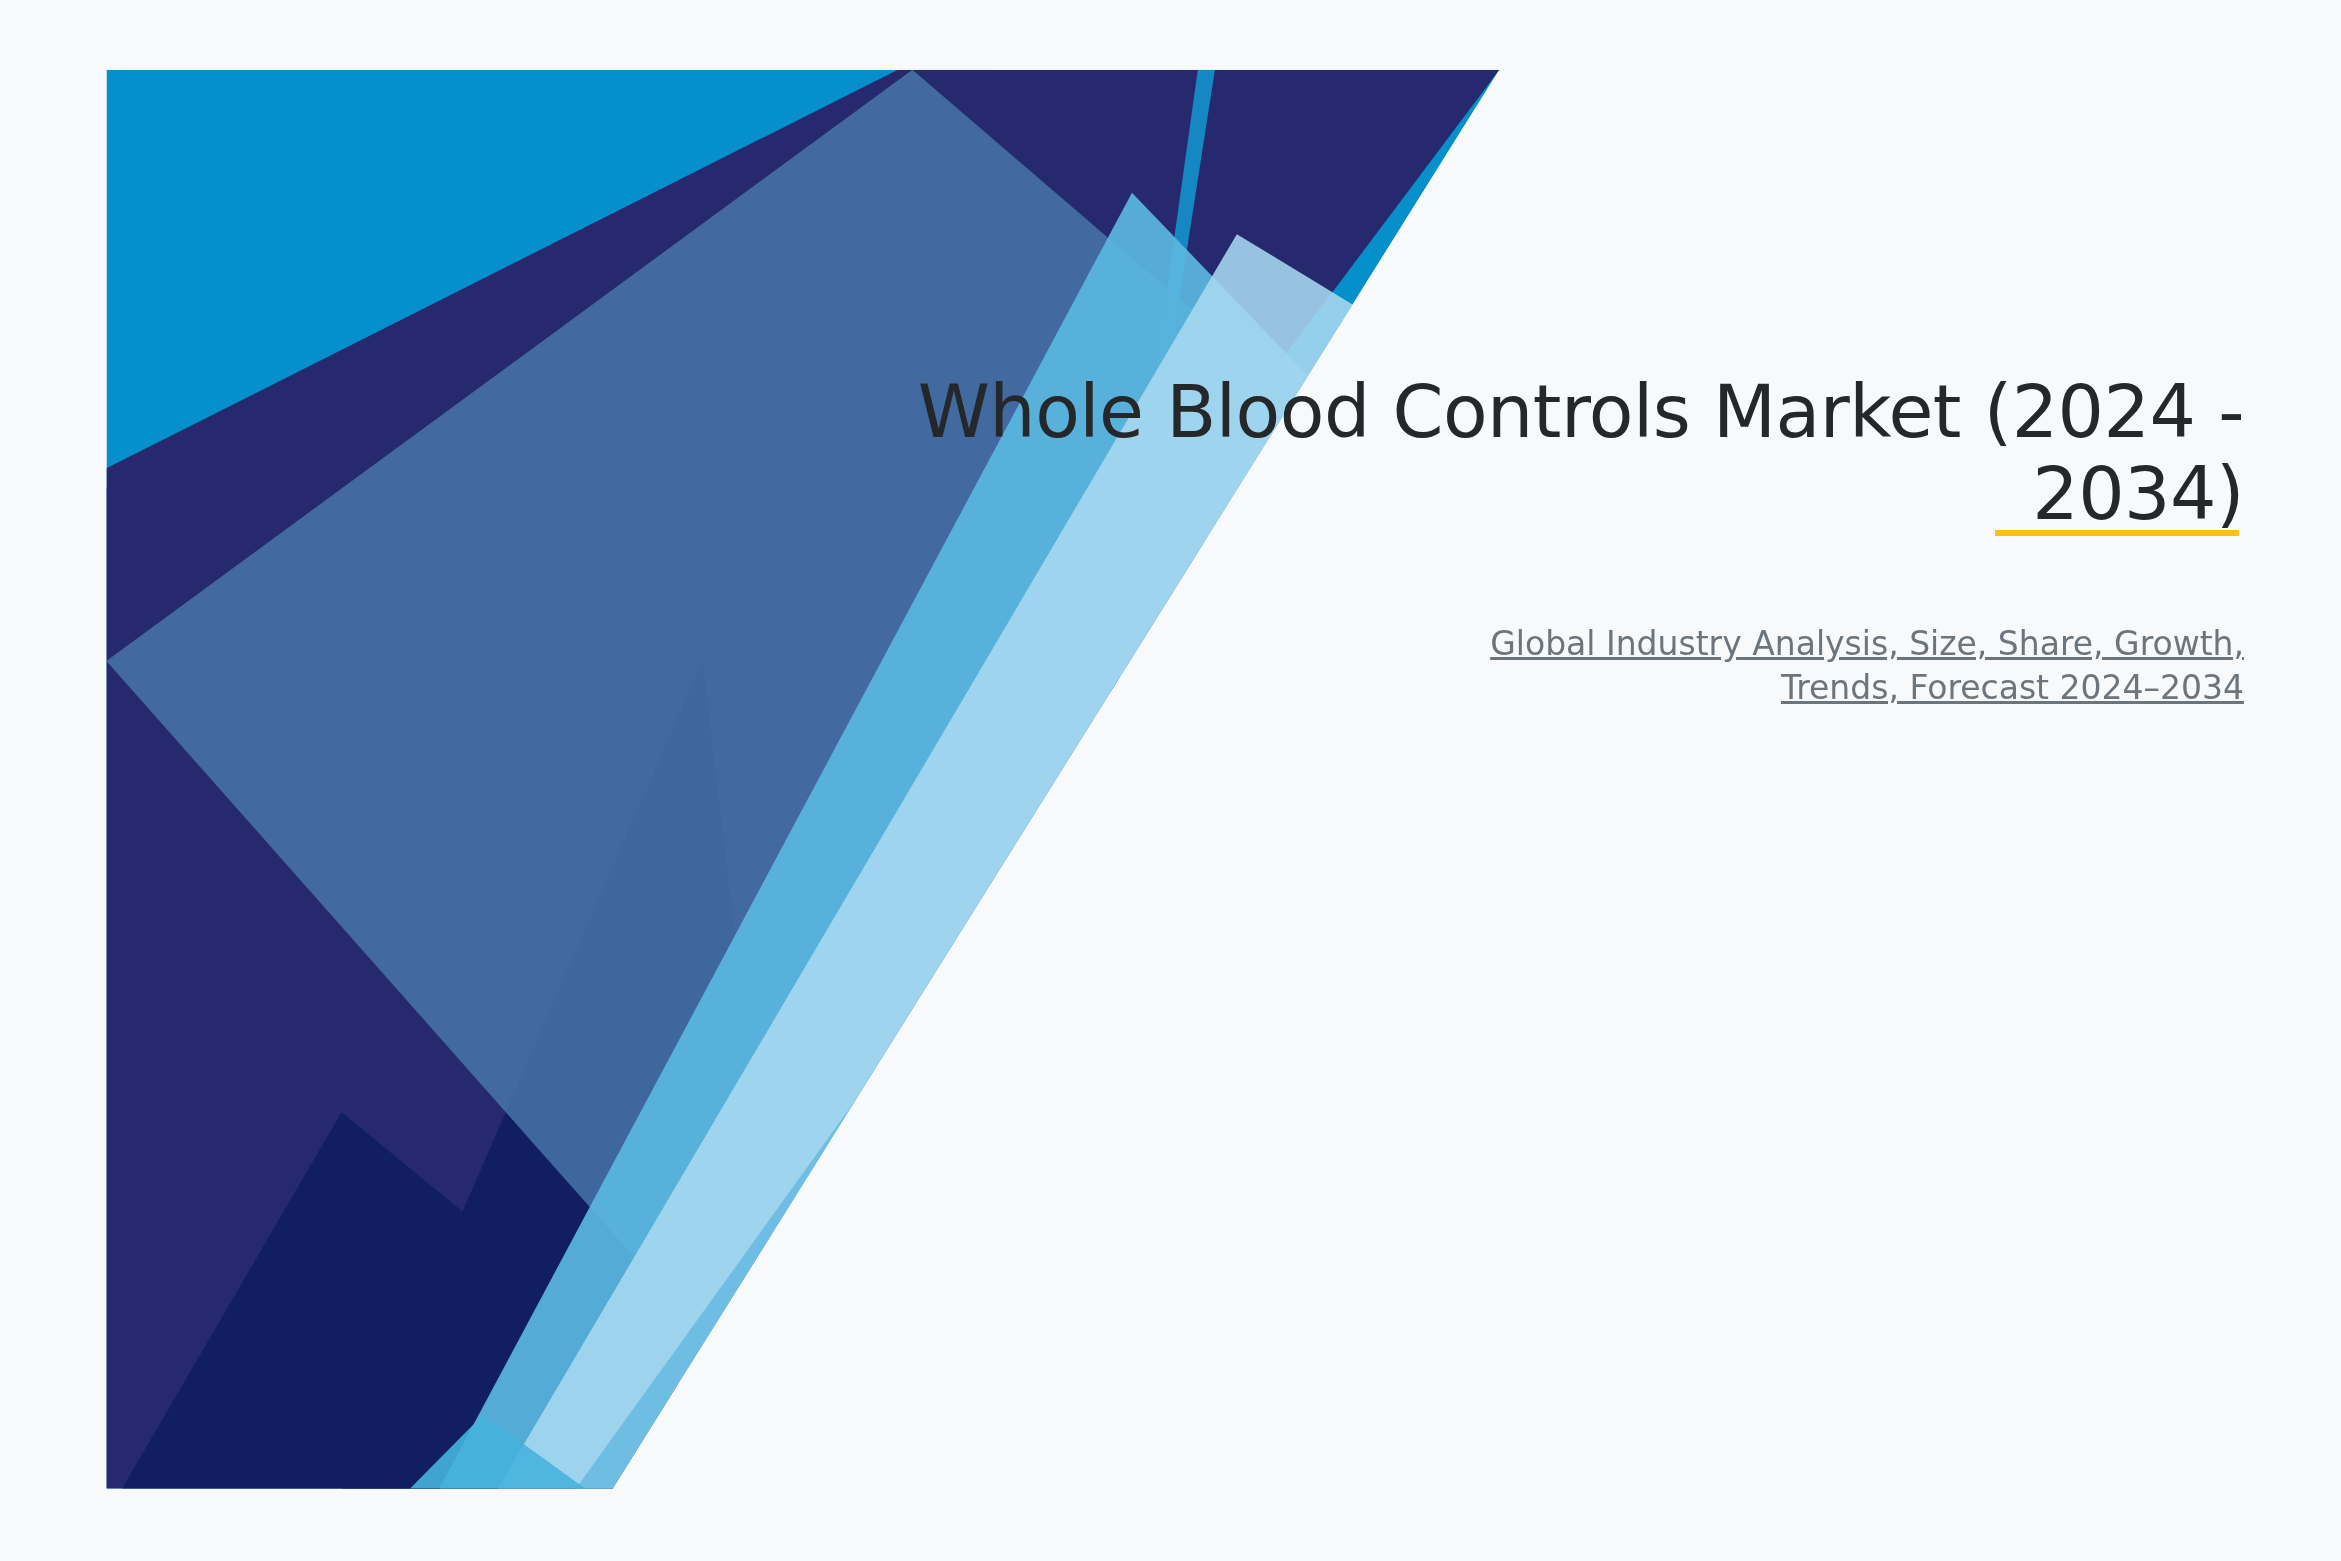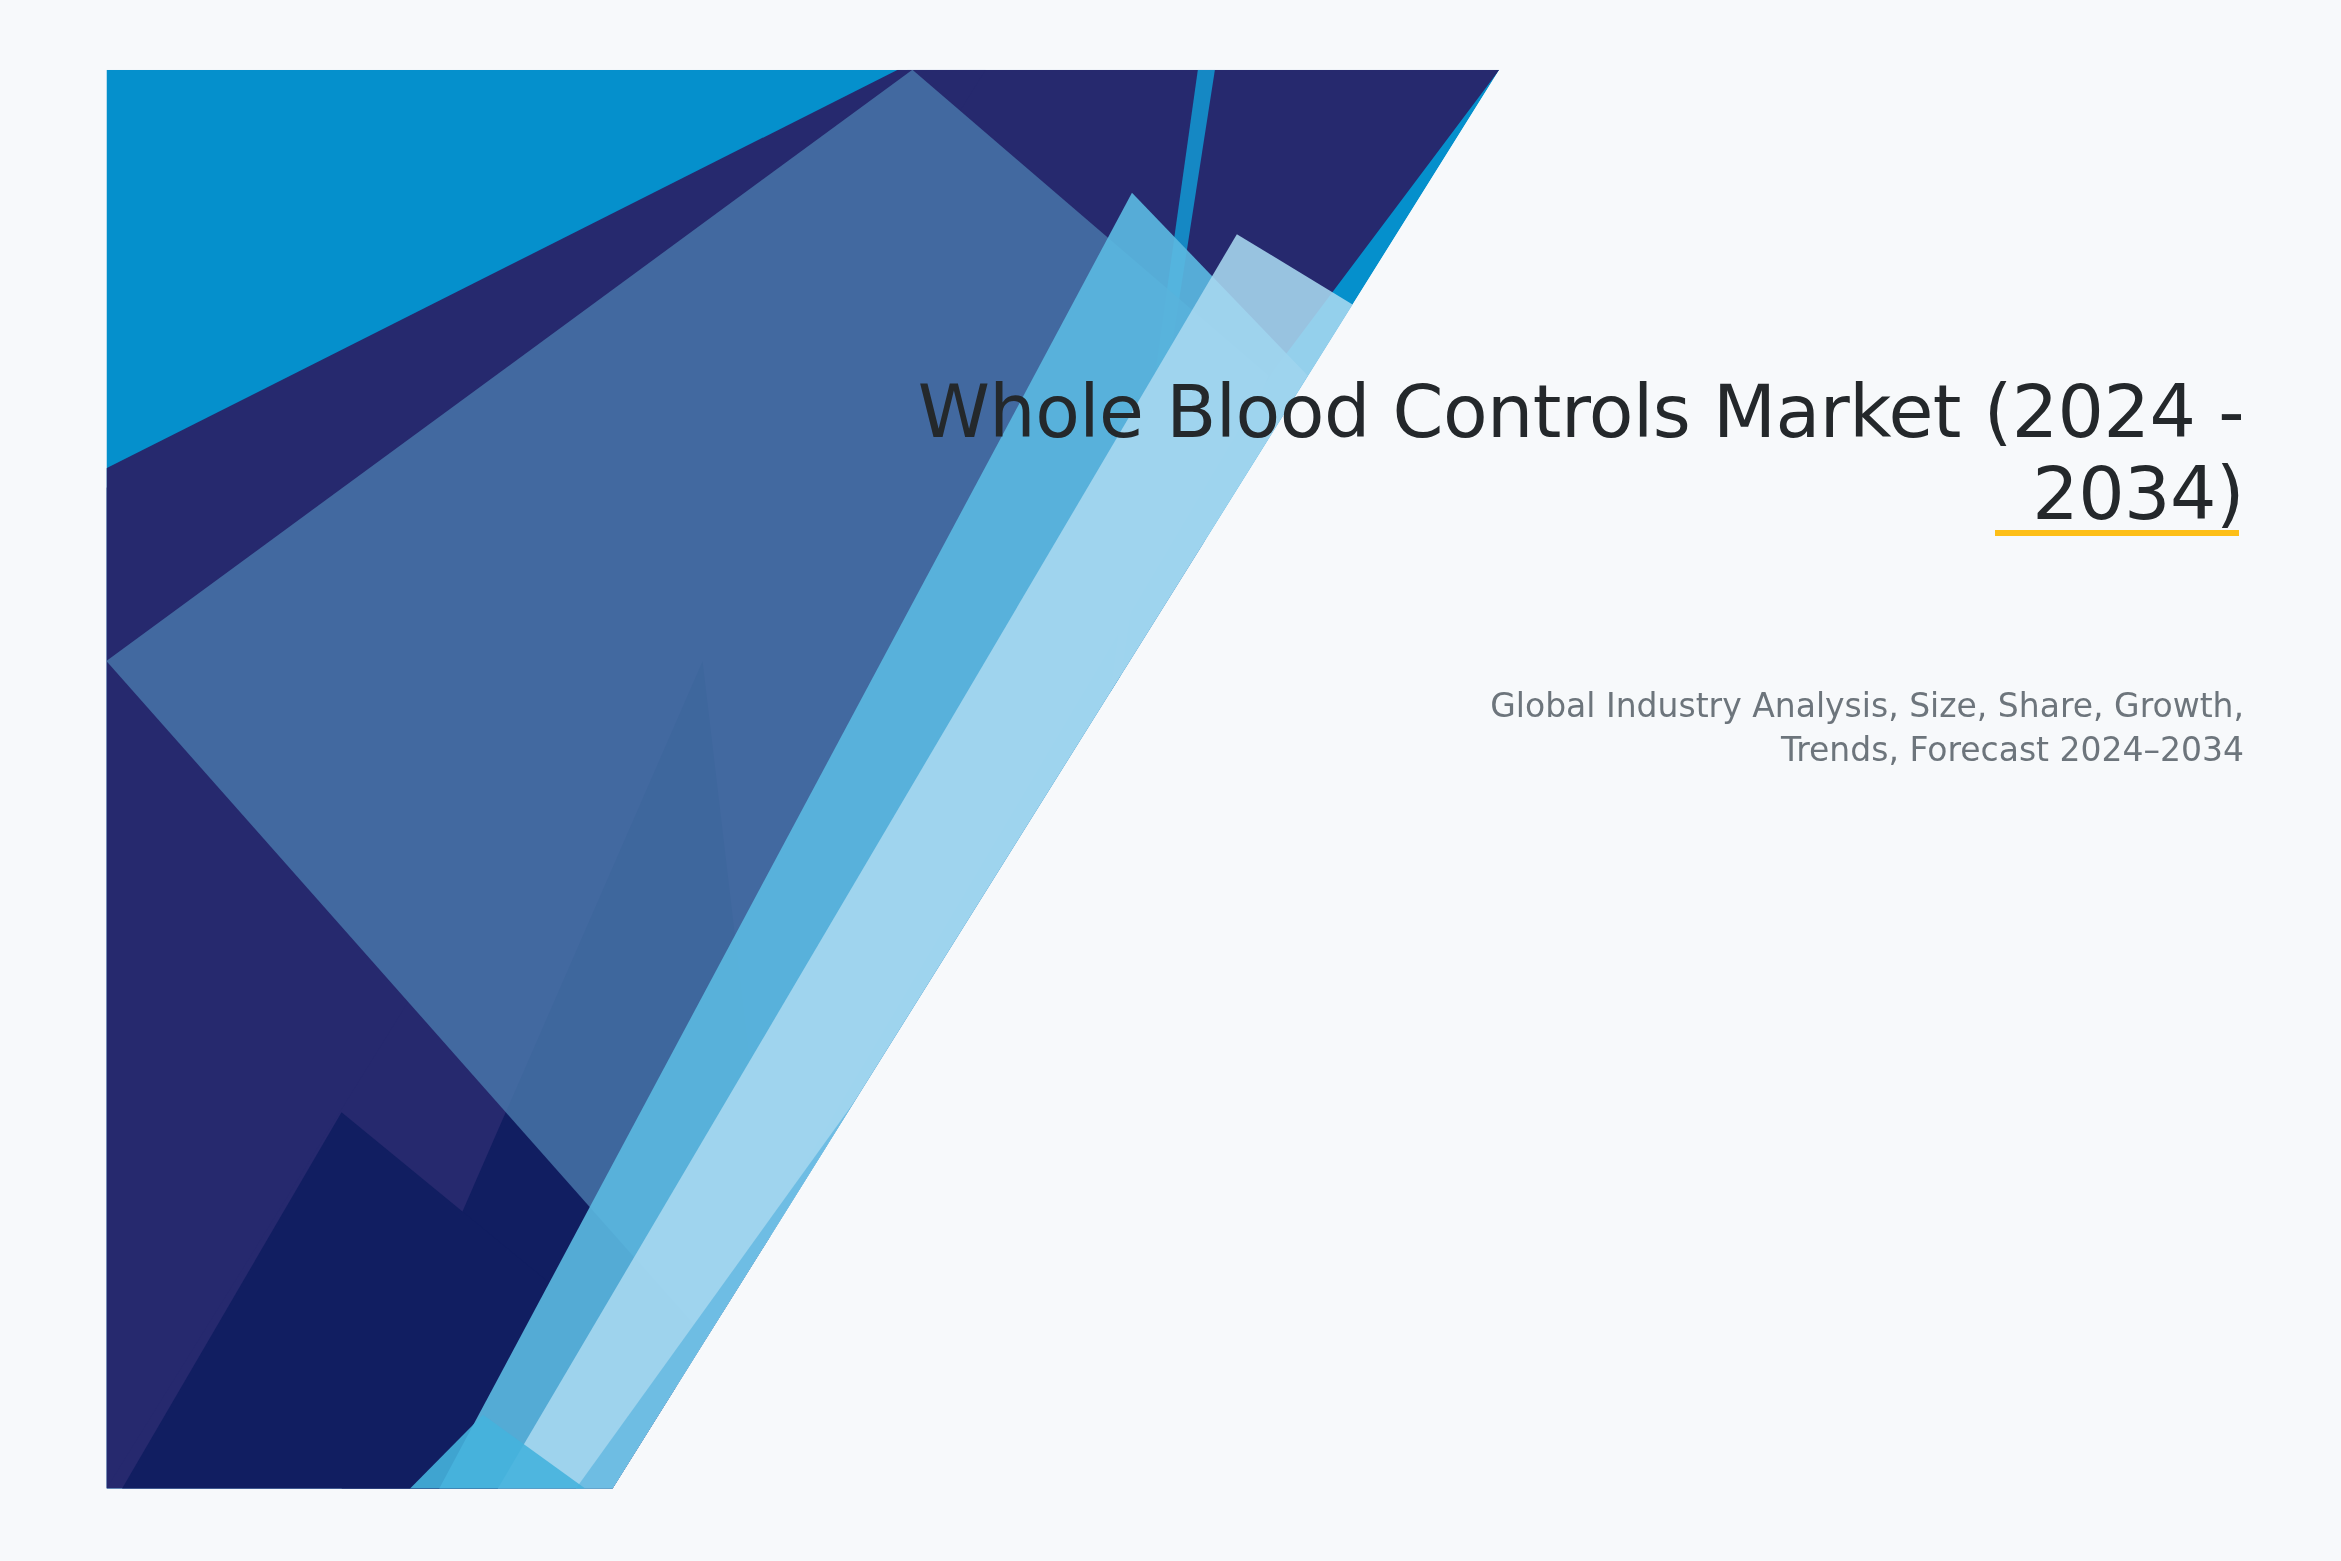--- a/index.html
+++ b/index.html
@@ -47,29 +47,30 @@
     position: absolute;
     left: 1995px;
     top: 530px;
     width: 244px;
     height: 6.3px;
     background: #fdbf18;
   }
   .subtitle {
     position: absolute;
     left: 1415px;
-    top: 684px;
+    top: 622px;
     width: 829px;
     text-align: right;
     font-family: "DejaVu Sans", sans-serif;
     font-size: 33px;
     line-height: 1.32;
     font-weight: 400;
     color: #6d757c;
     margin: 0;
+    text-decoration: underline;
   }
 </style>
 </head>
 <body>
 
 <div class="slide">
 
   <svg class="artwork" viewBox="0 0 4800 3200" preserveAspectRatio="none" xmlns="http://www.w3.org/2000/svg">
 
     <rect x="0" y="0" width="4800" height="3200" fill="#f7f9fb"></rect>

